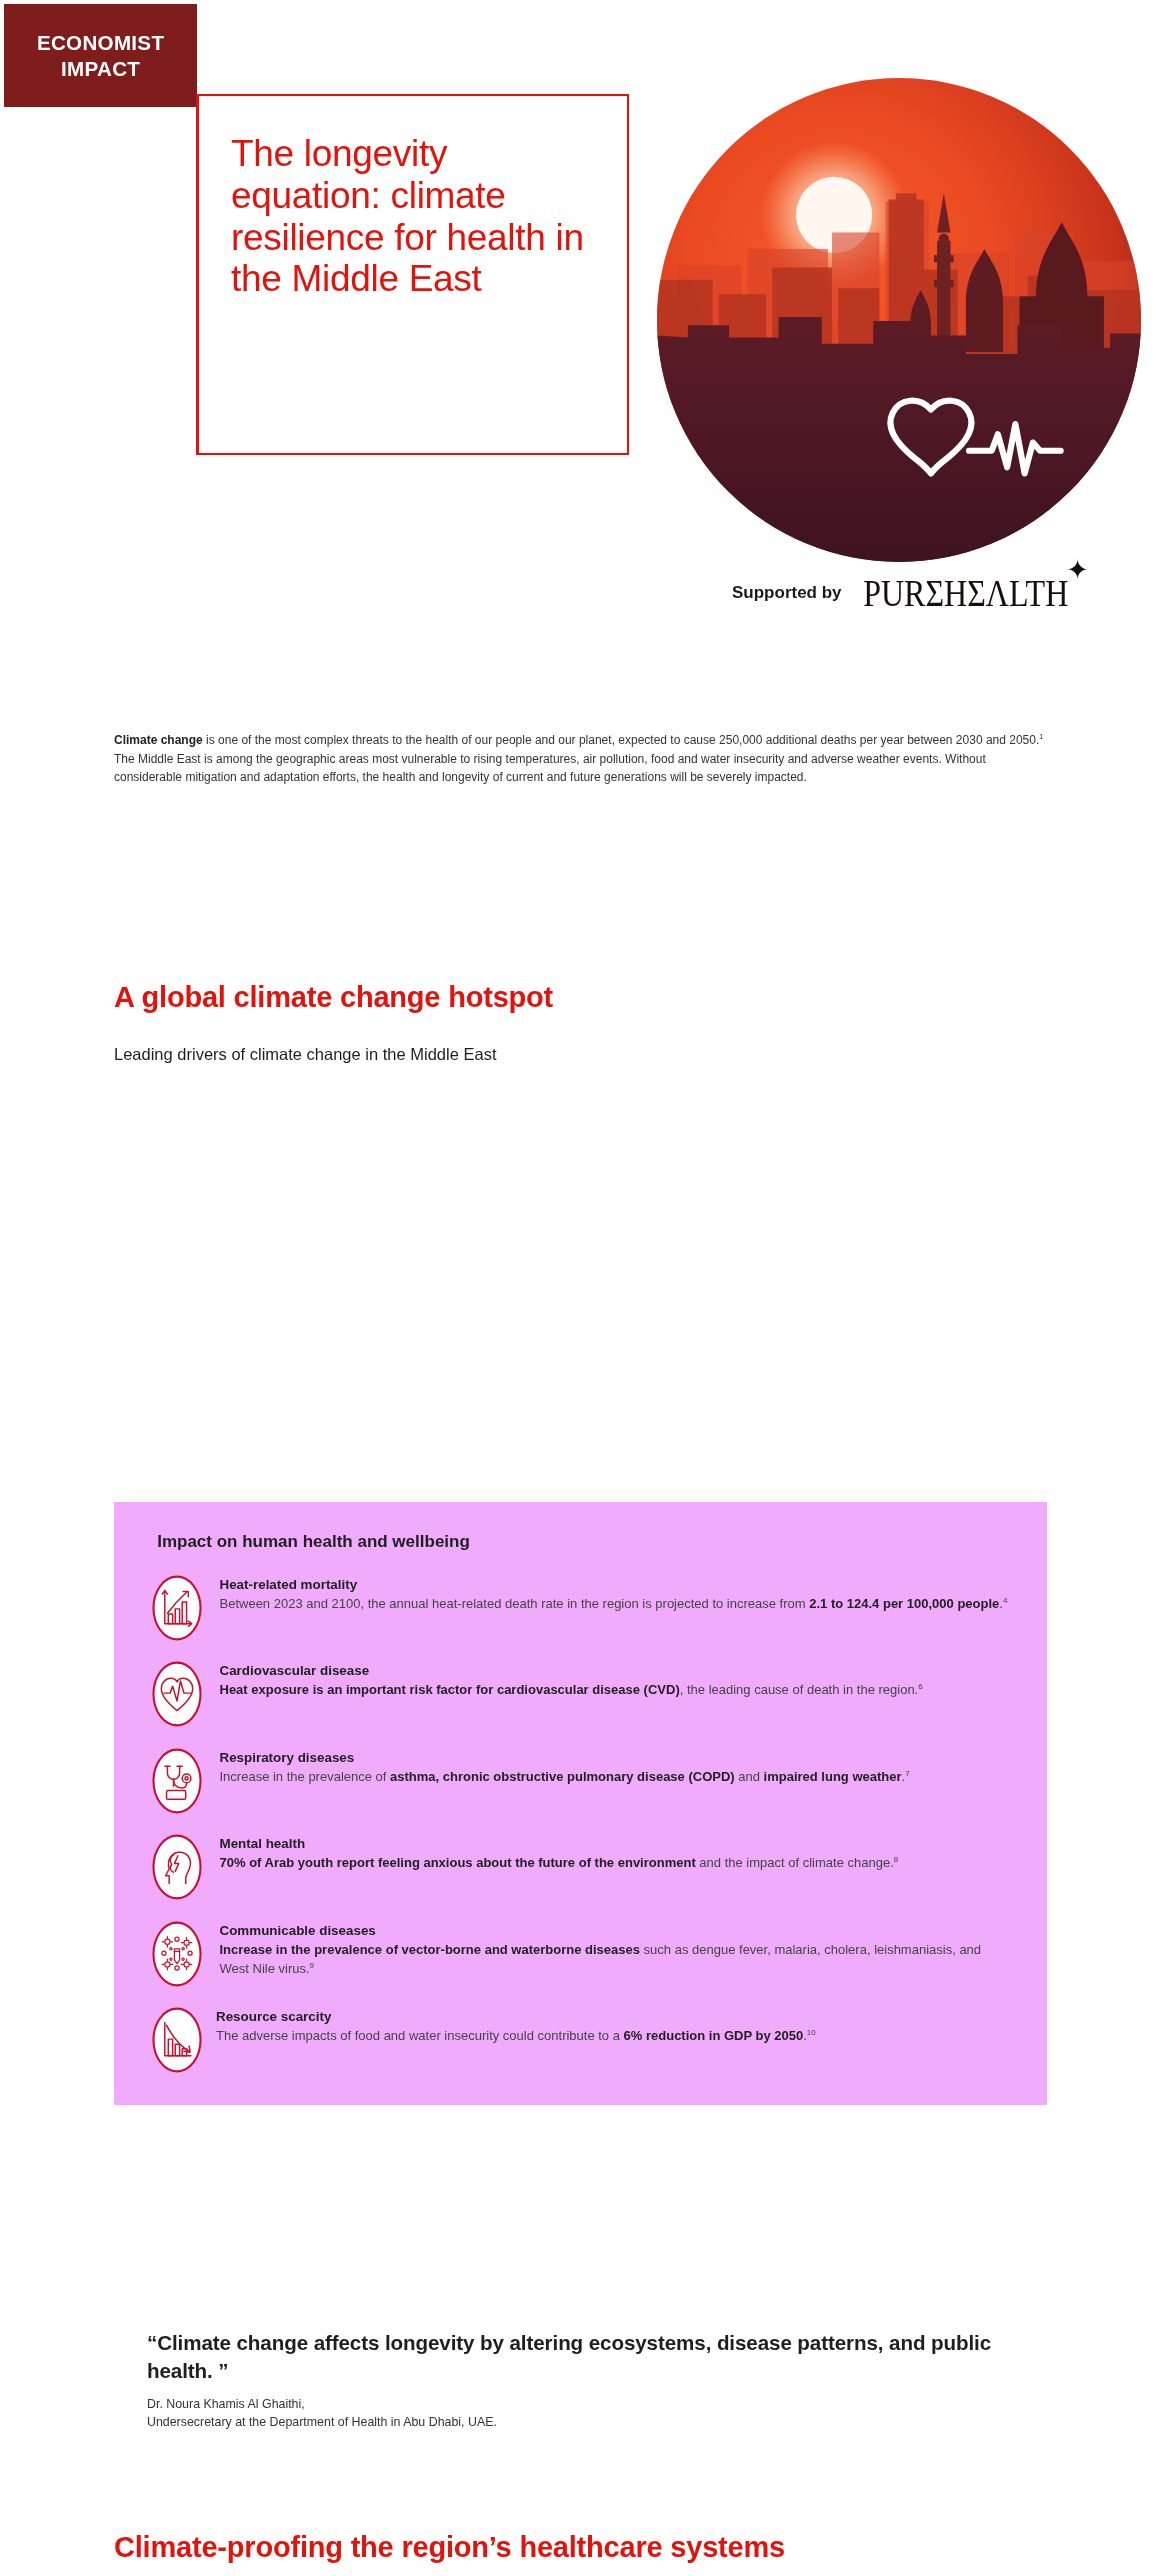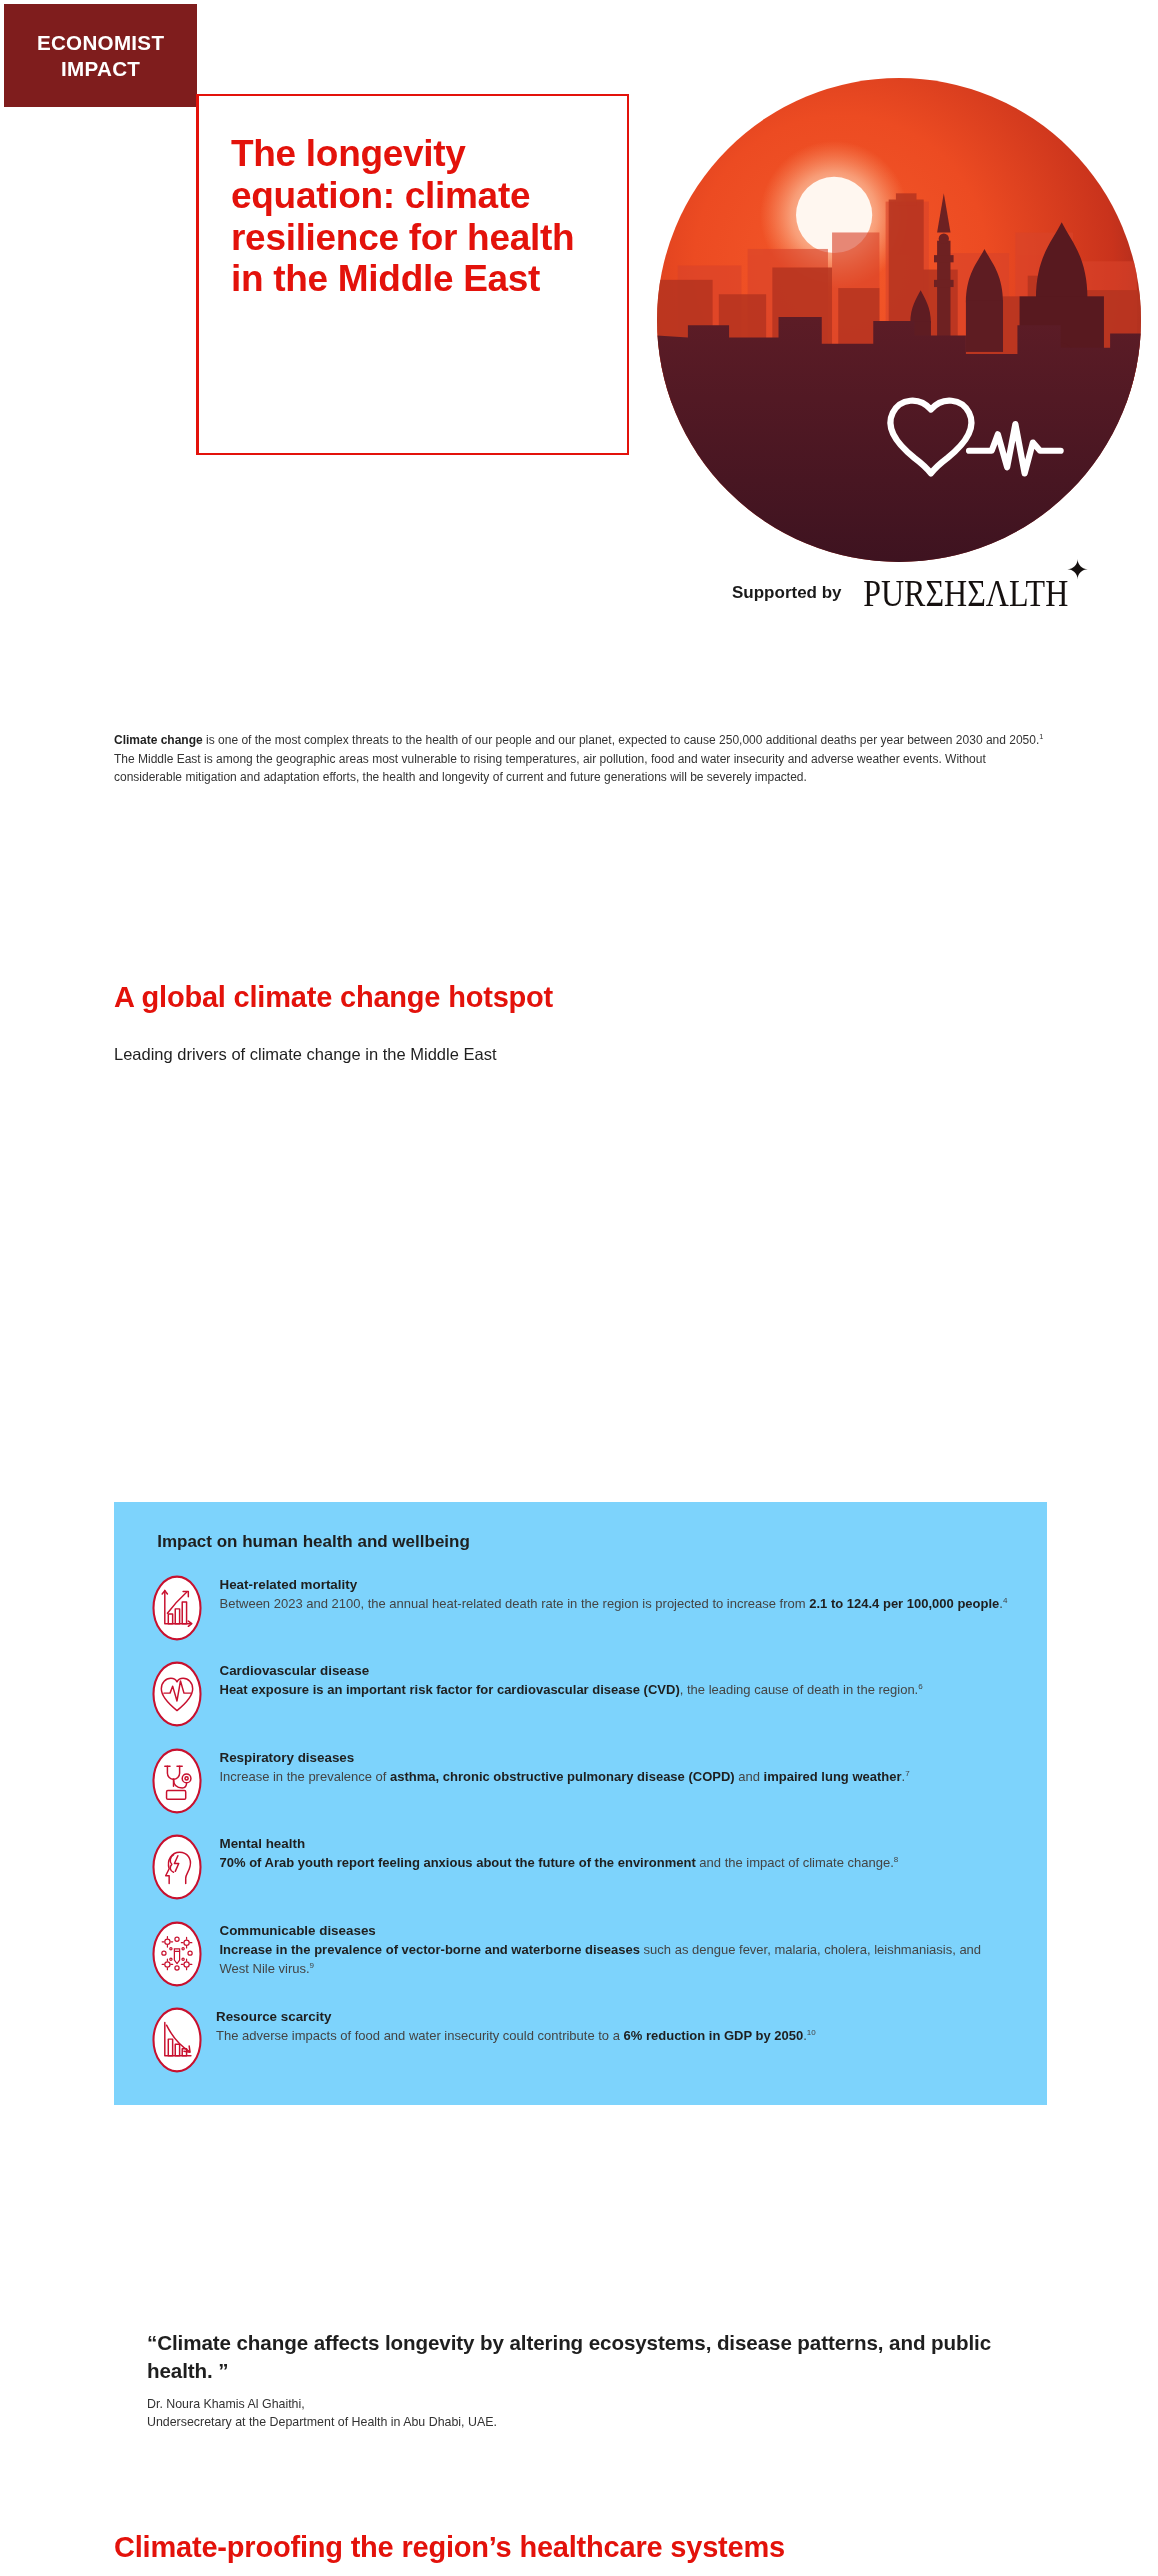--- a/index.html
+++ b/index.html
@@ -60,21 +60,21 @@
     border: 2.6px solid #E3120B;
     border-left: 3.6px solid #E3120B;
   }
   .title-box h1 {
     position: absolute;
     left: 32px;
     top: 37px;
     width: 361px;
     color: #E3120B;
     font-size: 37px;
-    font-weight: 700;
+    font-weight: 400;
     line-height: 1.13;
     letter-spacing: -0.3px;
   }
 
   .hero-circle {
     position: absolute;
     left: 657px;
     top: 78px;
     width: 484px;
     height: 484px;
@@ -196,21 +196,21 @@
     line-height: 1.48;
     color: #444;
   }
   .driver-card p b { font-weight: 700; color: #1f1f1f; }
 
   
   .impact-panel {
     position: absolute;
     left: 114px;
     width: 933px;
-    background: #7dd3fc;
+    background: #f0abfc;
     padding: 30px 36px 31px 36px;
   }
   .impact-panel h3 {
     font-size: 17px;
     font-weight: 700;
     color: #1f1f1f;
     margin-bottom: 20.6px;
     padding-left: 7.2px;
   }
   .impact-item {

